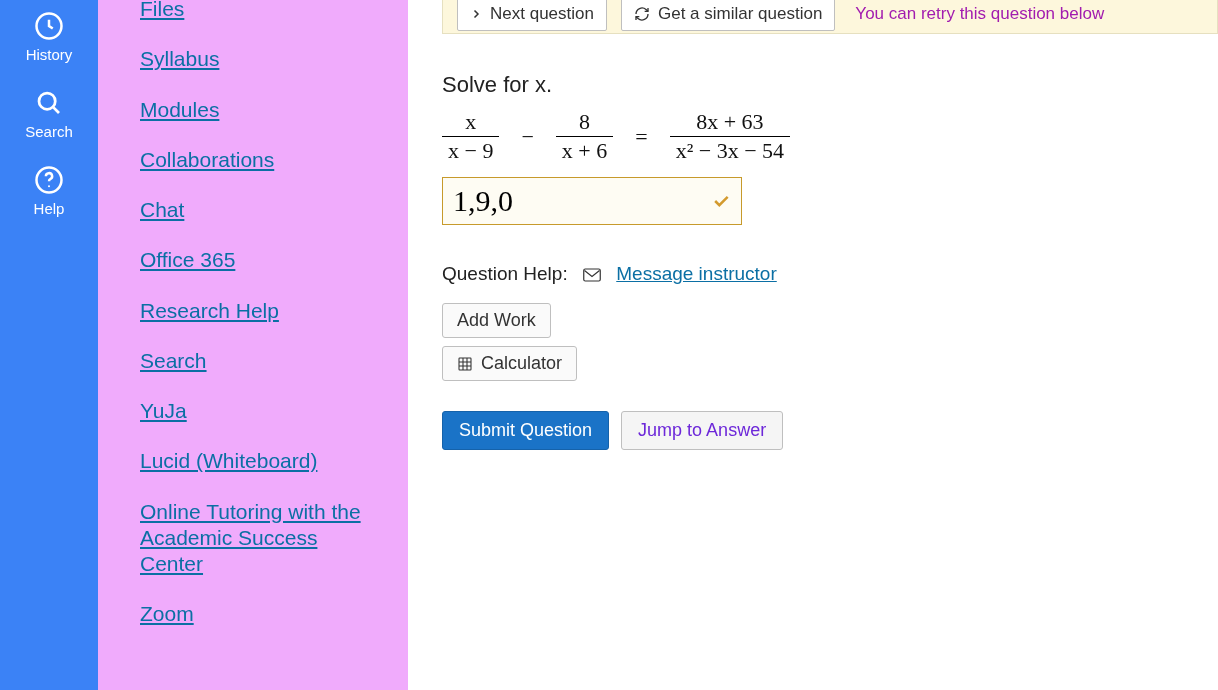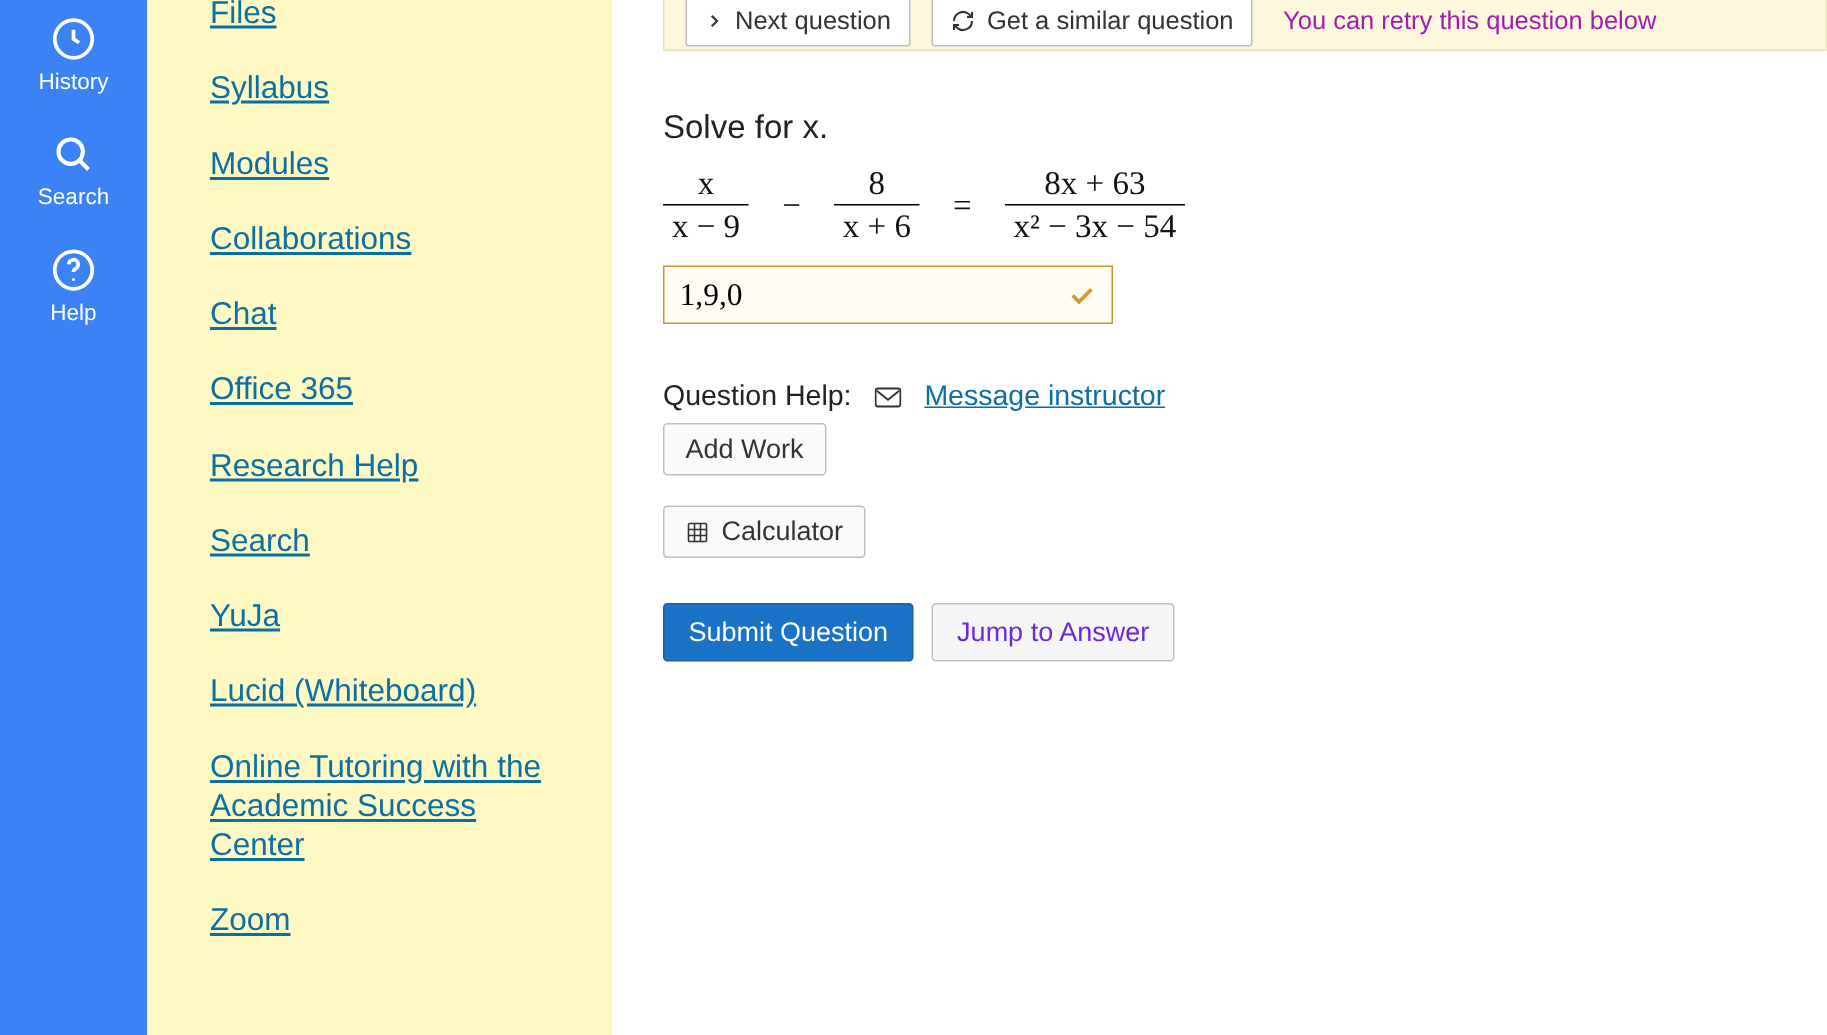--- a/index.html
+++ b/index.html
@@ -30,21 +30,21 @@
     width: 32px; height: 32px;
     display: flex; align-items: center; justify-content: center;
     color: #fff;
   }
   .gnav-item .glabel { font-size: 15px; margin-top: 4px; }
 
   
   .course-nav {
     width: 310px;
     padding: 0 0 0 42px;
-    background: #fef9c3;
+    background: #f0abfc;
   }
   .course-nav a {
     display: block;
     color: #0b6fa4;
     text-decoration: underline;
     font-size: 21px;
     line-height: 1.25;
     margin: 0 0 24px 0;
     max-width: 240px;
   }
@@ -100,29 +100,29 @@
     background: #fefcf3;
     padding: 6px 10px;
     font-size: 22px;
     width: 300px;
     display: flex;
     align-items: center;
     justify-content: space-between;
   }
   .answer-box input {
     border: none; background: transparent; outline: none;
-    font-size: 21px; font-family: Georgia, serif; width: 220px;
+    font-size: 30px; font-family: Georgia, serif; width: 220px;
   }
   .check { color: #d39a2e; font-size: 20px; }
 
   .qhelp { margin-top: 38px; font-size: 19px; color: #222; }
   .qhelp a { color: #0b6fa4; text-decoration: underline; margin-left: 8px; }
   .qhelp .envelope { margin-left: 10px; margin-right: 2px; }
 
-  .tool-row { margin-top: 6px; display:flex; flex-direction:column; gap:20px; align-items:flex-start; }
+  .tool-row { margin-top: 18px; display:flex; flex-direction:column; gap:8px; align-items:flex-start; }
   .tool-btn {
     background: #fafafa;
     border: 1px solid #bfbfbf;
     border-radius: 3px;
     padding: 6px 14px;
     font-size: 18px;
     color: #333;
     cursor: pointer;
     display: inline-flex;
     align-items: center;

